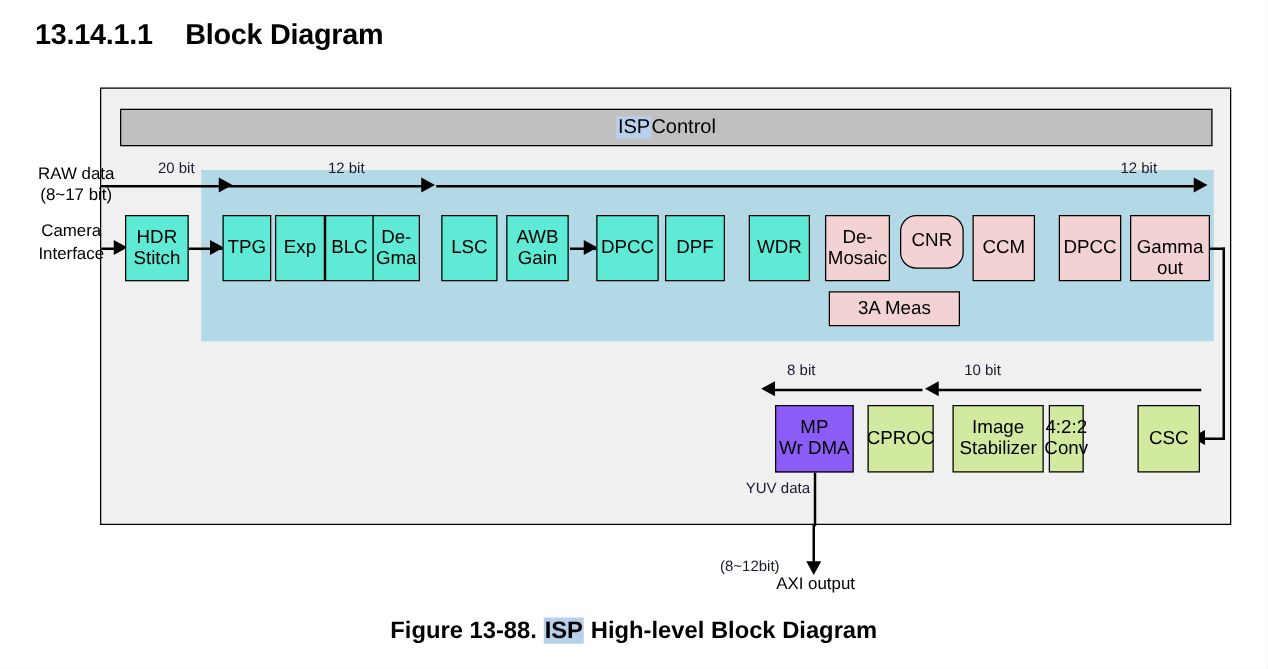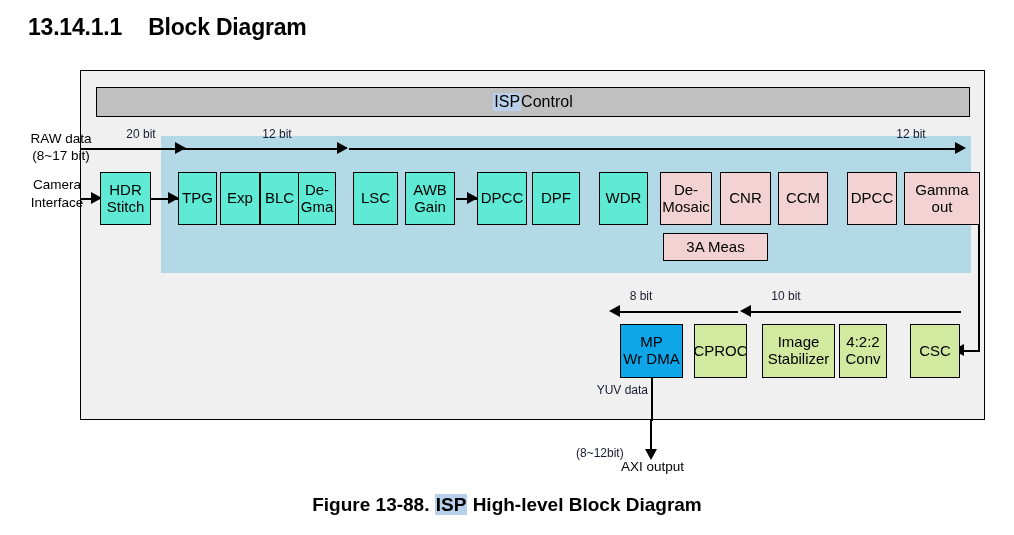--- a/index.html
+++ b/index.html
@@ -50,21 +50,21 @@
     box-sizing:border-box;
     display:flex;flex-direction:column;
     align-items:center;justify-content:center;
     font-size:15px;color:#000;line-height:1.12;
     text-align:center;
     white-space:nowrap;
   }
   .blk.yellow{background:#5eead4;}
   .blk.pink{background:#f2d2d2;}
   .blk.green{background:#d2e9a0;}
-  .blk.orange{background:#0ea5e9;}
+  .blk.orange{background:#8b5cf6;}
   .blk .l2{display:block;}
   
   .lbl{
     position:absolute;
     font-size:12px;color:#1a1a33;
     line-height:1.25;text-align:center;
     white-space:nowrap;
   }
   .lbl.sz{font-size:12px;}
   .lbl.big{font-size:13.5px;color:#000;}
@@ -160,48 +160,48 @@
       <div class="blk yellow" style="left: 451px; top: 101px; width: 48px; height: 53px;">
         <span>DPF</span>
       </div>
       <div class="blk yellow" style="left: 518px; top: 101px; width: 49px; height: 53px;">
         <span>WDR</span>
       </div>
       <div class="blk pink" style="left: 579px; top: 101px; width: 52px; height: 53px;">
         <span>De-</span>
         <span class="l2">Mosaic</span>
       </div>
-      <div class="blk pink" style="left: 639px; top: 101px; width: 51px; height: 53px;">
+      <div class="blk pink" style="left: 639px; top: 101px; width: 51px; height: 43px; border-radius: 13px;">
         <span>CNR</span>
       </div>
       <div class="blk pink" style="left: 697px; top: 101px; width: 50px; height: 53px;">
         <span>CCM</span>
       </div>
       <div class="blk pink" style="left: 766px; top: 101px; width: 50px; height: 53px;">
         <span>DPCC</span>
       </div>
-      <div class="blk pink" style="left: 823px; top: 101px; width: 76px; height: 53px;">
+      <div class="blk pink" style="left: 823px; top: 101px; width: 64px; height: 53px; justify-content: flex-end;">
         <span>Gamma</span>
         <span class="l2">out</span>
       </div>
       <div class="blk pink" style="left: 582px; top: 162px; width: 105px; height: 28px;">
         <span>3A Meas</span>
       </div>
       <div class="blk orange" style="left: 539px; top: 253px; width: 63px; height: 54px;">
         <span>MP</span>
         <span class="l2">Wr DMA</span>
       </div>
       <div class="blk green" style="left: 613px; top: 253px; width: 53px; height: 54px;">
         <span>CPROC</span>
       </div>
       <div class="blk green" style="left: 681px; top: 253px; width: 73px; height: 54px;">
         <span>Image</span>
         <span class="l2">Stabilizer</span>
       </div>
-      <div class="blk green" style="left: 758px; top: 253px; width: 48px; height: 54px; text-align: center;">
+      <div class="blk green" style="left: 758px; top: 253px; width: 28px; height: 54px; text-align: center;">
         <span>4:2:2</span>
         <span class="l2">Conv</span>
       </div>
       <div class="blk green" style="left: 829px; top: 253px; width: 50px; height: 54px;">
         <span>CSC</span>
       </div>
     </div>
 
   <div class="lbl sz" style="left:30px;top:56px;width:60px;">20 bit</div>
   <div class="lbl sz" style="left:166px;top:56px;width:60px;">12 bit</div>

